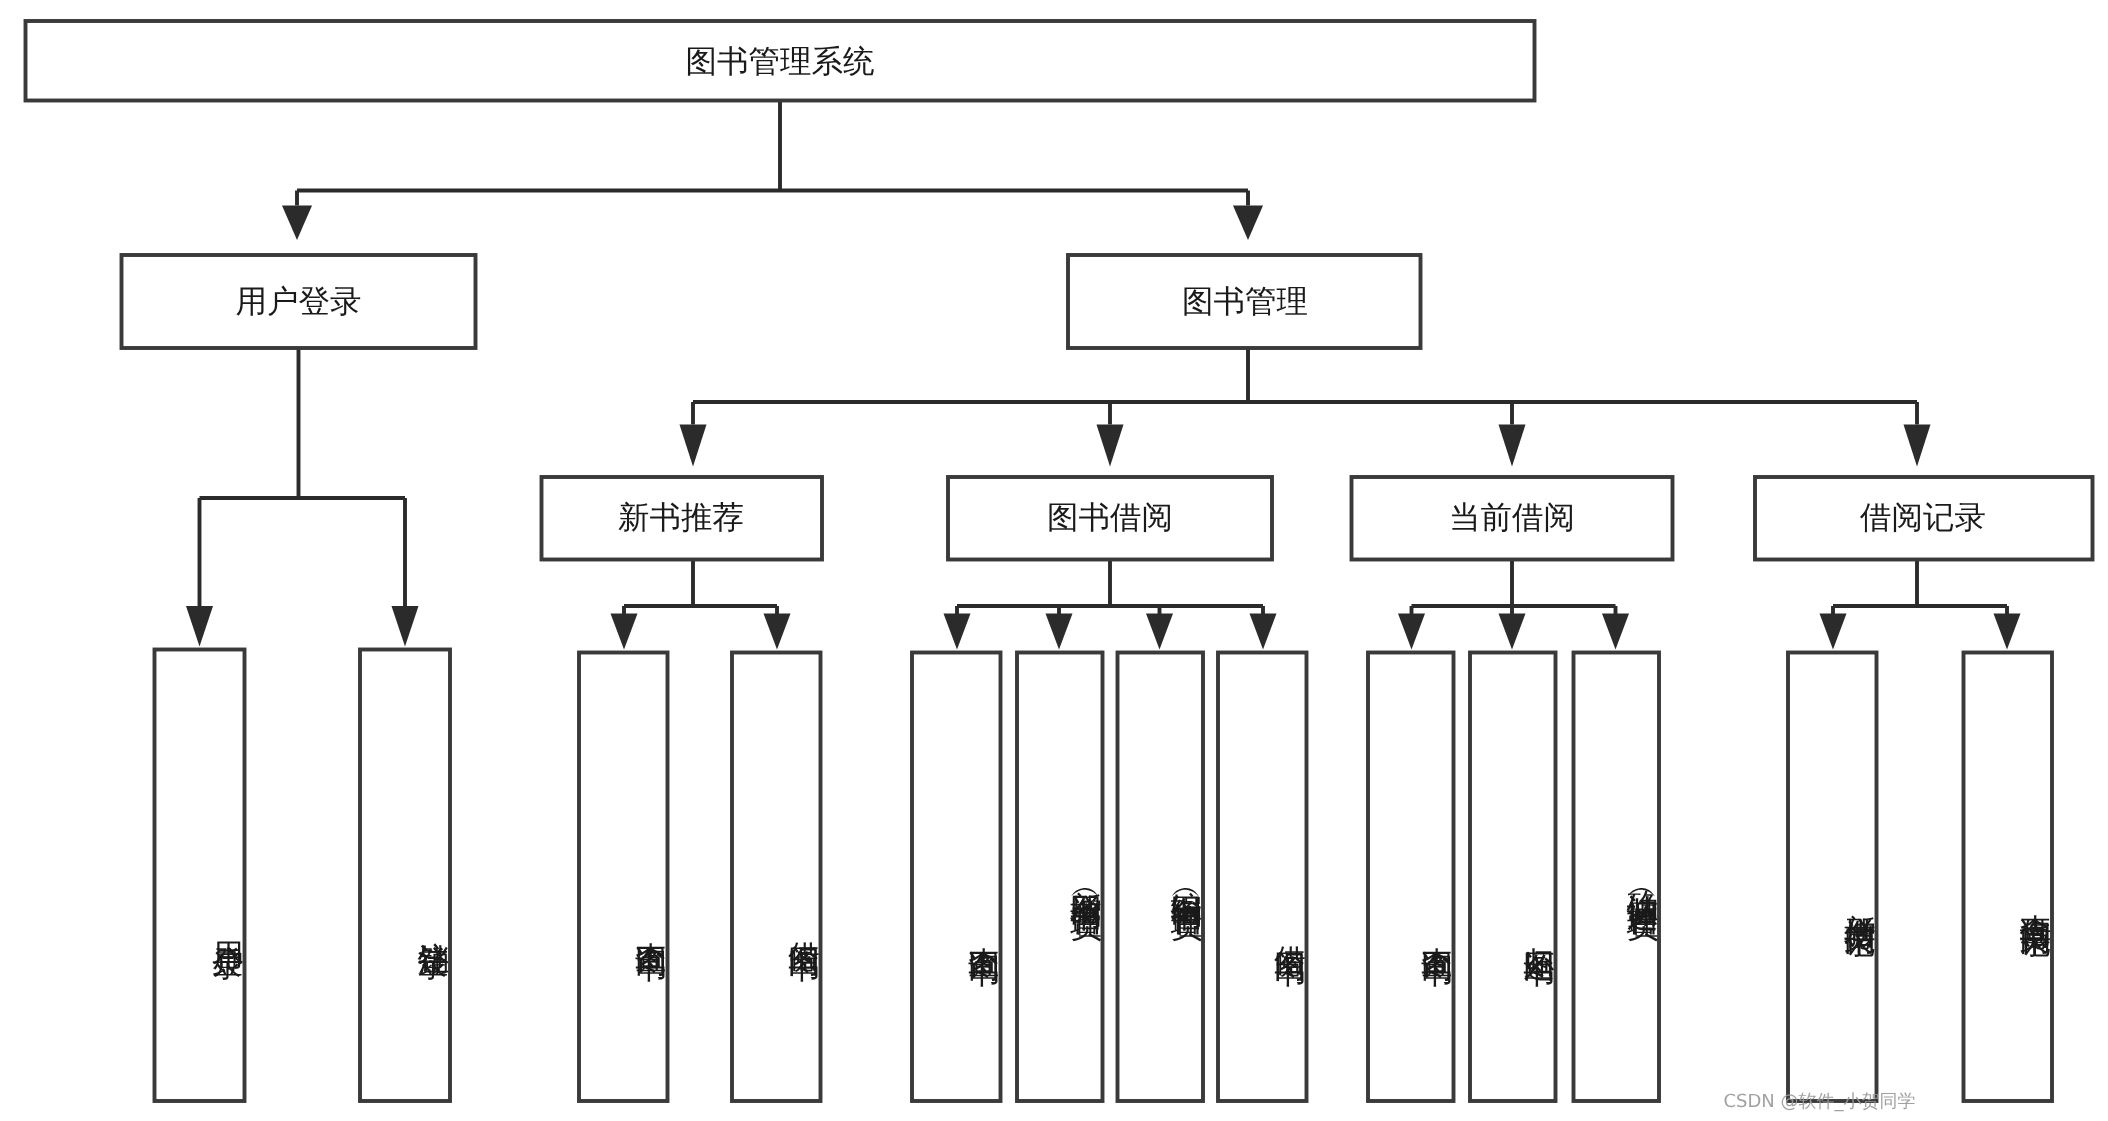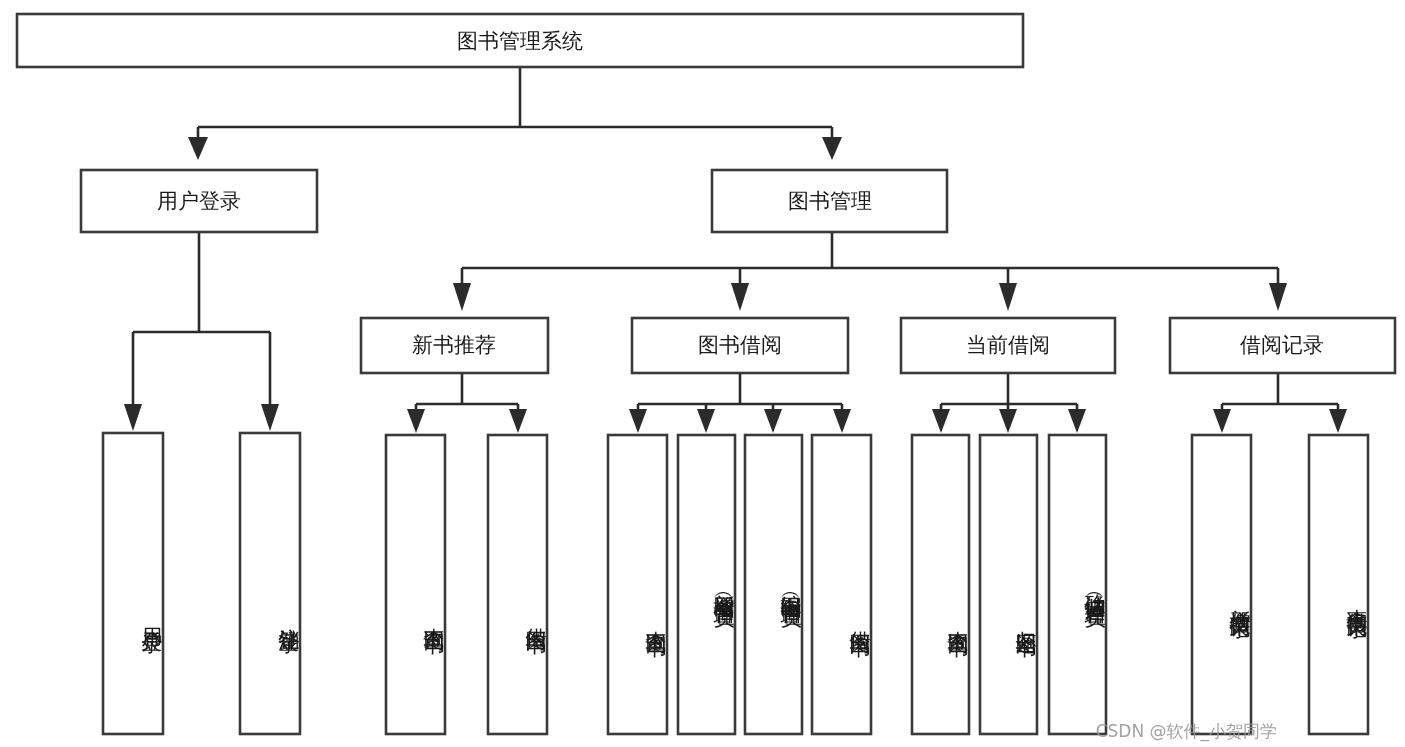--- a/index.html
+++ b/index.html
@@ -62,21 +62,21 @@
     text-align: center;
     white-space: nowrap;
     pointer-events: none;
     user-select: none;
   }
   .watermark {
     position: absolute;
     right: 8px;
     bottom: 4px;
     font-family: "DejaVu Sans", "Liberation Sans", sans-serif;
-    font-size: 17px;
+    font-size: 12px;
     color: #9a9a9a;
     opacity: 0.92;
     white-space: nowrap;
     user-select: none;
   }
 </style>
 </head>
 <body>
 
 <div id="diagram-root">

